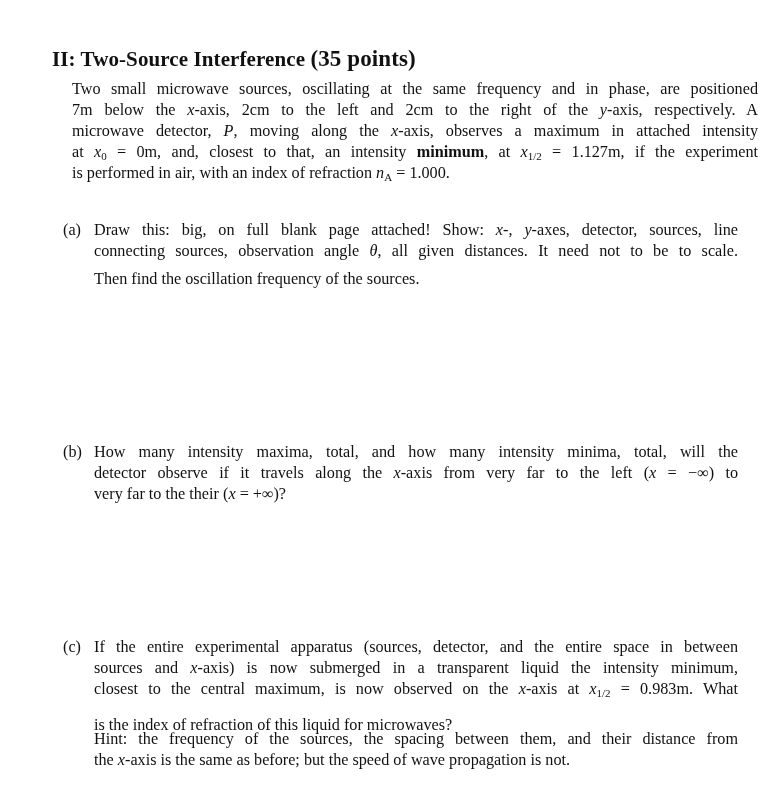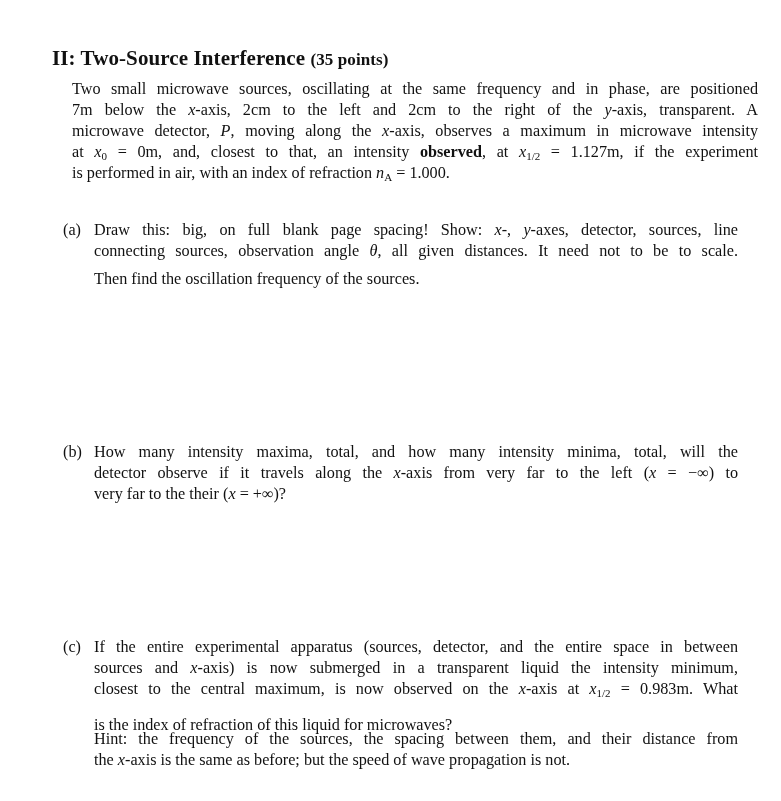--- a/index.html
+++ b/index.html
@@ -24,21 +24,21 @@
     .title {
       position: absolute;
       left: 0;
       top: 46px;
       font-size: 21px;
       font-weight: bold;
       white-space: nowrap;
       letter-spacing: 0.1px;
     }
     .title .pts {
-      font-size: 17px;
+      font-size: 23px;
       font-weight: bold;
     }
     .line {
       position: absolute;
       white-space: nowrap;
       font-size: 16.2px;
       line-height: 21px;
     }
     .justify {
       text-align: justify;
@@ -60,29 +60,29 @@
   </style>
 </head>
 <body>
 
 <div class="page">
 
   <div class="title"><span>II: Two-Source Interference</span> <span class="pts">(35 points)</span></div>
 
   <div class="intro">
     <div class="line justify" style="top:79px"><span>Two small microwave sources, oscillating at the same frequency and in phase, are positioned</span></div>
-    <div class="line justify" style="top:100px"><span>7m below the </span><i class="m">x</i><span>-axis, 2cm to the left and 2cm to the right of the </span><i class="m">y</i><span>-axis, transparent.  A</span></div>
-    <div class="line justify" style="top:121px"><span>microwave detector, </span><i class="m">P</i><span>, moving along the </span><i class="m">x</i><span>-axis, observes a maximum in microwave intensity</span></div>
-    <div class="line justify" style="top:142px"><span>at </span><i class="m">x</i><sub>0</sub><span> = 0m, and, closest to that, an intensity </span><b>observed</b><span>, at </span><i class="m">x</i><sub>1/2</sub><span> = 1.127m, if the experiment</span></div>
+    <div class="line justify" style="top:100px"><span>7m below the </span><i class="m">x</i><span>-axis, 2cm to the left and 2cm to the right of the </span><i class="m">y</i><span>-axis, respectively.  A</span></div>
+    <div class="line justify" style="top:121px"><span>microwave detector, </span><i class="m">P</i><span>, moving along the </span><i class="m">x</i><span>-axis, observes a maximum in attached intensity</span></div>
+    <div class="line justify" style="top:142px"><span>at </span><i class="m">x</i><sub>0</sub><span> = 0m, and, closest to that, an intensity </span><b>minimum</b><span>, at </span><i class="m">x</i><sub>1/2</sub><span> = 1.127m, if the experiment</span></div>
     <div class="line last" style="top:163px"><span>is performed in air, with an index of refraction </span><i class="m">n</i><sub>A</sub><span> = 1.000.</span></div>
   </div>
 
   <div class="q" style="top:220px">
     <span class="lbl" style="top:0">(a)</span>
-    <div class="line justify" style="top:0"><span>Draw this: big, on full blank page spacing! Show: </span><i class="m">x</i><span>-, </span><i class="m">y</i><span>-axes, detector, sources, line</span></div>
+    <div class="line justify" style="top:0"><span>Draw this: big, on full blank page attached! Show: </span><i class="m">x</i><span>-, </span><i class="m">y</i><span>-axes, detector, sources, line</span></div>
     <div class="line justify" style="top:21px"><span>connecting sources, observation angle </span><i class="m">θ</i><span>, all given distances. It need not to be to scale.</span></div>
     <div class="line last" style="top:49px"><span>Then find the oscillation frequency of the sources.</span></div>
   </div>
 
   <div class="q" style="top:442px">
     <span class="lbl" style="top:0">(b)</span>
     <div class="line justify" style="top:0"><span>How many intensity maxima, total, and how many intensity minima, total, will the</span></div>
     <div class="line justify" style="top:21px"><span>detector observe if it travels along the </span><i class="m">x</i><span>-axis from very far to the left (</span><i class="m">x</i><span> = −∞) to</span></div>
     <div class="line last" style="top:42px"><span>very far to the their (</span><i class="m">x</i><span> = +∞)?</span></div>
   </div>

